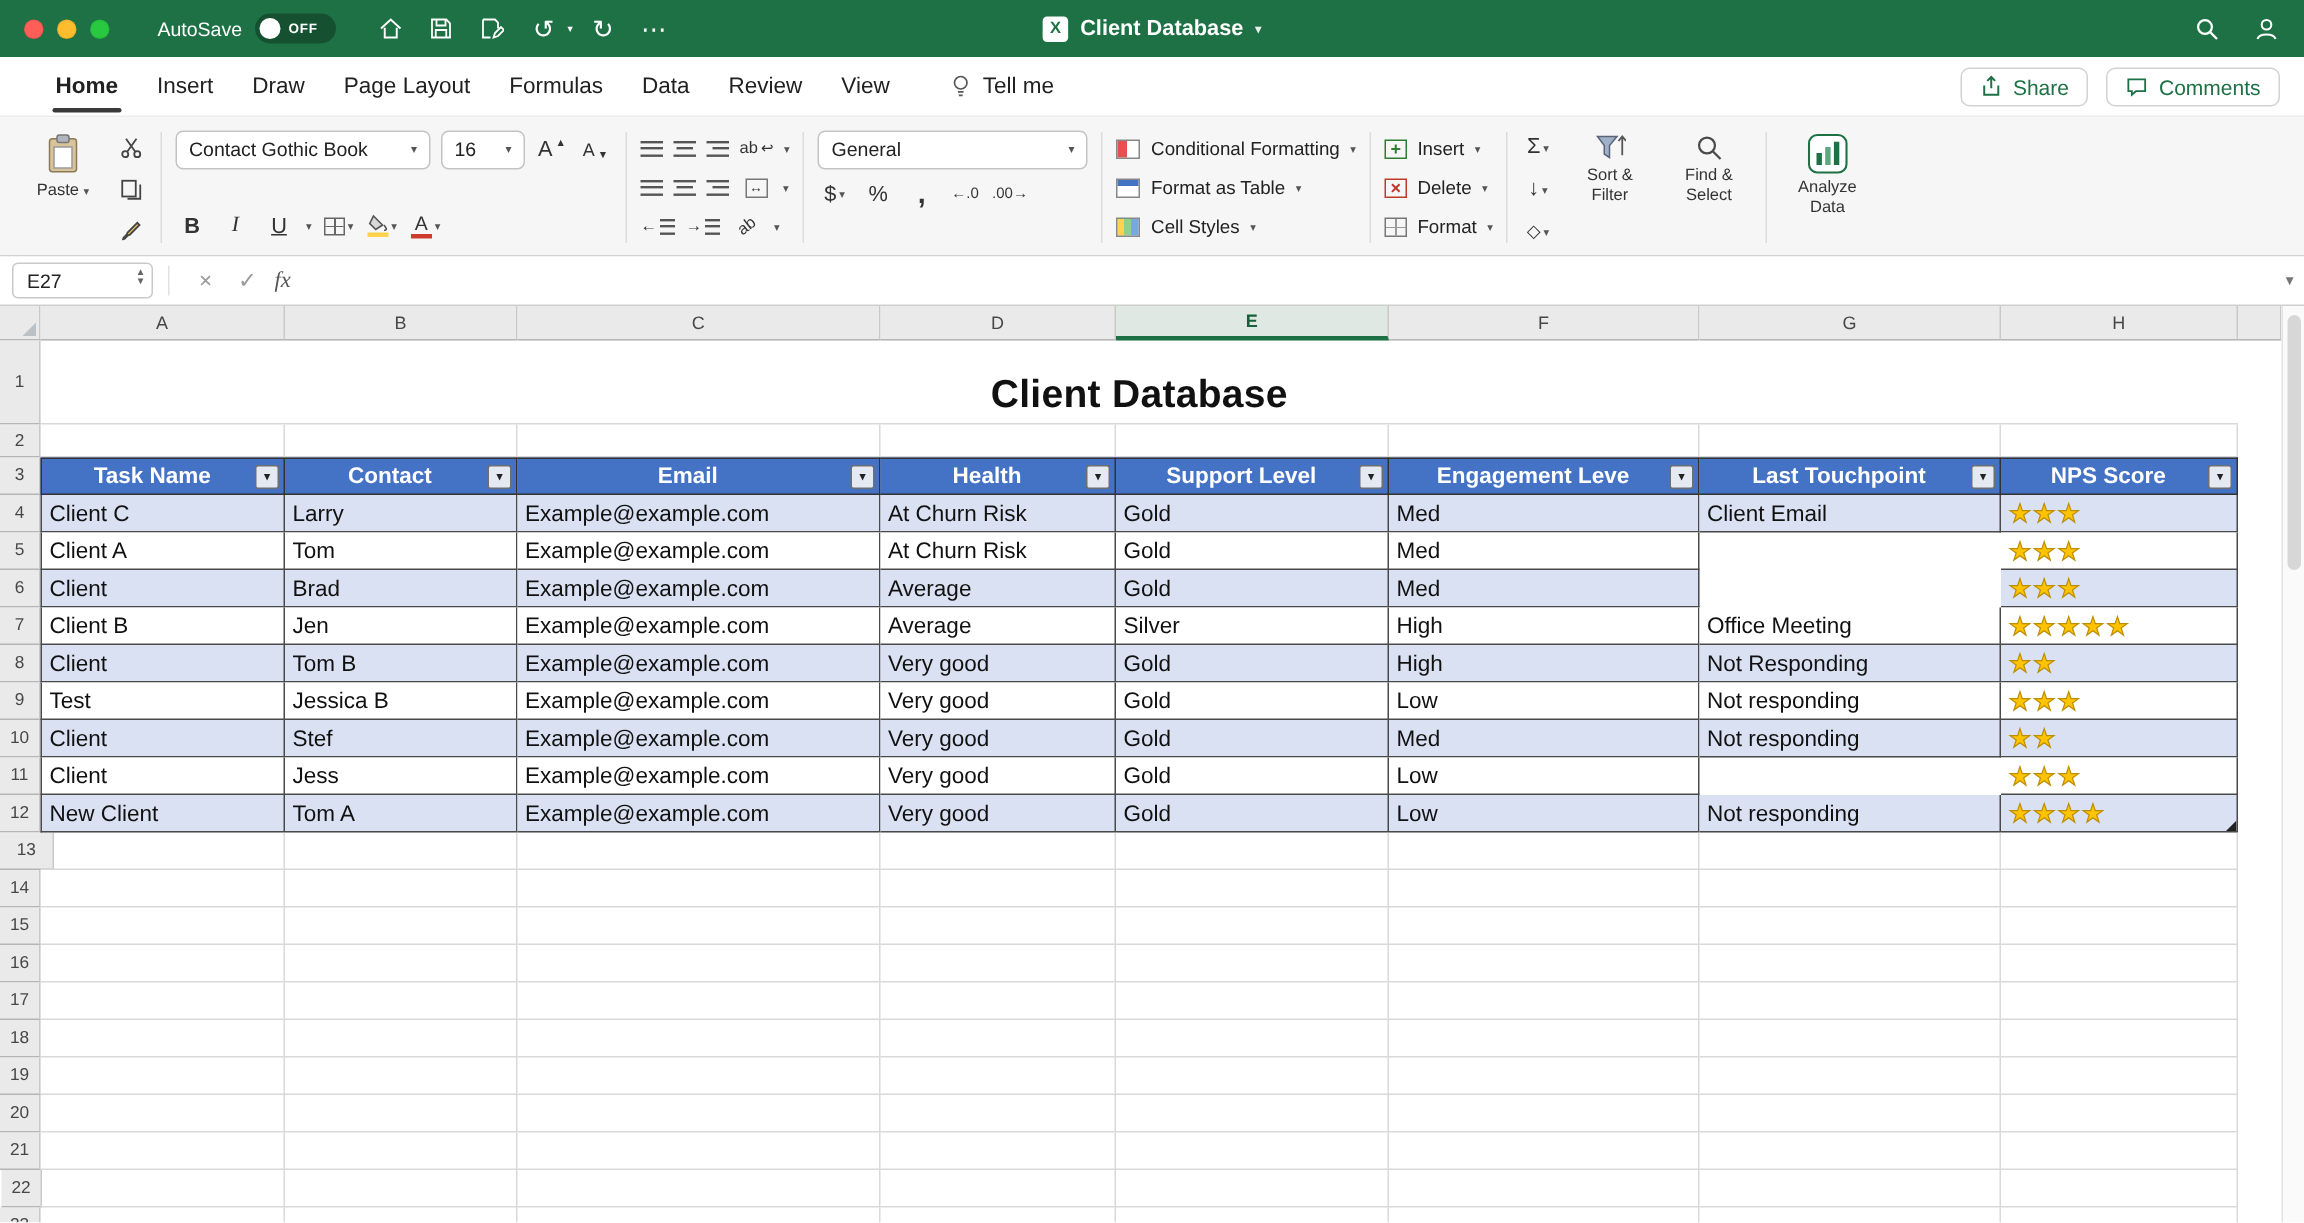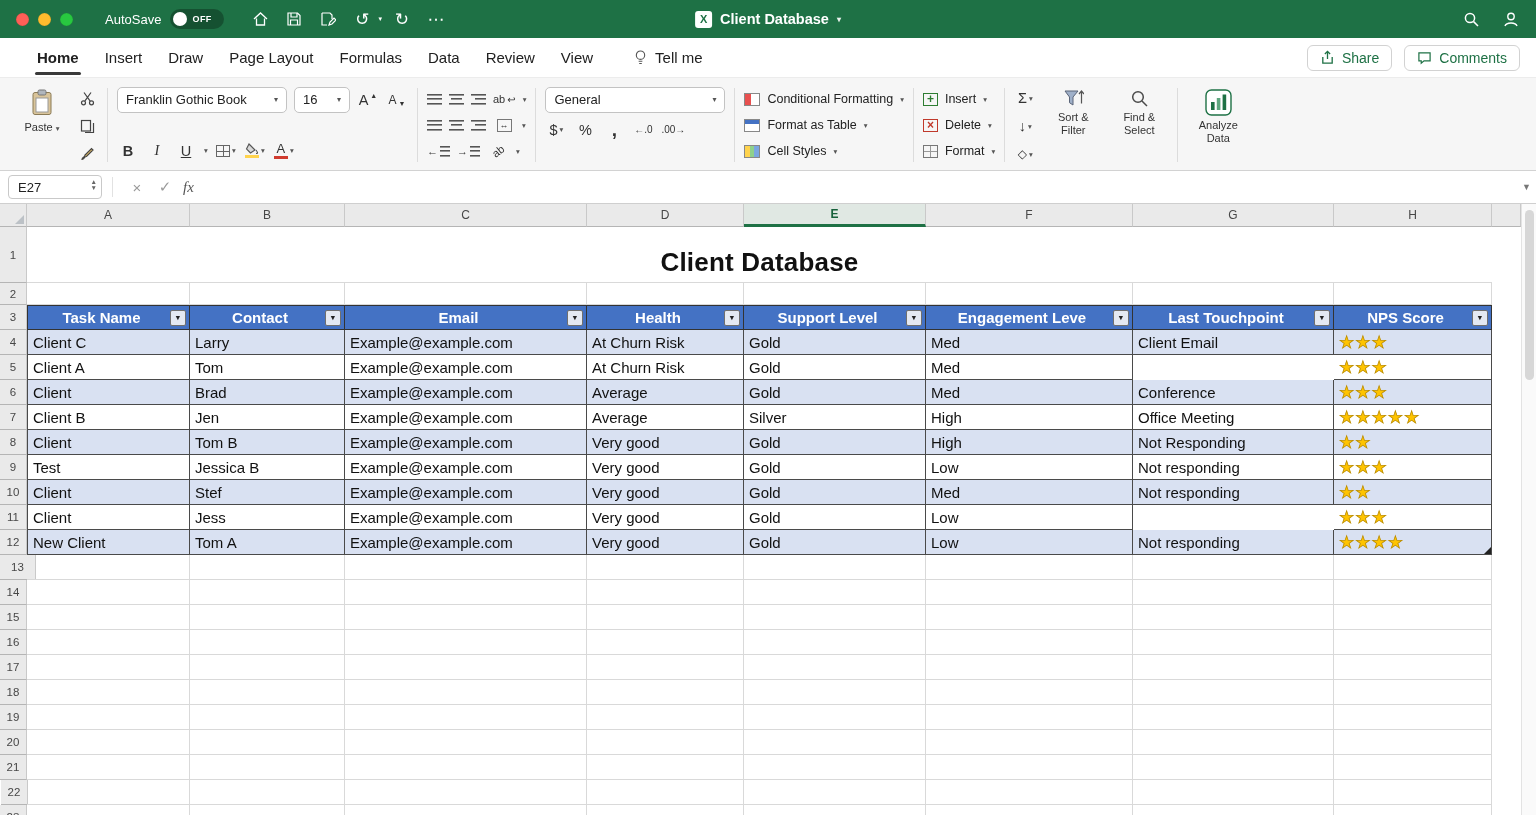--- a/index.html
+++ b/index.html
@@ -234,21 +234,21 @@
             <path d="M2 12.5c2.5 0 2-3 4.5-3L13 3l-1.5-1.5L5 8c0 2.5-3 2-3 4.5z" fill="#e8c26a"></path>
           </svg>
       </div>
     </div>
   </div>
   <div class="rsep"></div>
 
   <div class="rgroup">
     <div class="rrow">
       <div class="combo" style="width:170px">
-        <span>Franklin Gothic Book</span>
+        <span>Contact Gothic Book</span>
           <span class="cv">▾</span>
       </div>
       <div class="combo" style="width:56px">
         <span>16</span>
           <span class="cv">▾</span>
       </div>
       <div class="sbtn">
           <span>A</span>
           <span style="font-size:7px;margin-top:-9px">▲</span>
         </div>
@@ -532,21 +532,20 @@
     <div class="gc tcell" style="left: 926px; top: 151px; width: 207px; height: 25px;">Med</div>
     <div class="gc tcell" style="left: 1334px; top: 151px; width: 158px; height: 25px;">
       <span class="stars">★★★</span>
     </div>
     <div class="gc tcell band first" style="left: 27px; top: 176px; width: 163px; height: 25px;">Client</div>
     <div class="gc tcell band" style="left: 190px; top: 176px; width: 155px; height: 25px;">Brad</div>
     <div class="gc tcell band" style="left: 345px; top: 176px; width: 242px; height: 25px;">Example@example.com</div>
     <div class="gc tcell band" style="left: 587px; top: 176px; width: 157px; height: 25px;">Average</div>
     <div class="gc tcell band" style="left: 744px; top: 176px; width: 182px; height: 25px;">Gold</div>
     <div class="gc tcell band" style="left: 926px; top: 176px; width: 207px; height: 25px;">Med</div>
-    <div class="gc tcell band" style="left: 1133px; top: 176px; width: 201px; height: 25px;">Conference</div>
     <div class="gc tcell band" style="left: 1334px; top: 176px; width: 158px; height: 25px;">
       <span class="stars">★★★</span>
     </div>
     <div class="gc tcell first" style="left: 27px; top: 201px; width: 163px; height: 25px;">Client B</div>
     <div class="gc tcell" style="left: 190px; top: 201px; width: 155px; height: 25px;">Jen</div>
     <div class="gc tcell" style="left: 345px; top: 201px; width: 242px; height: 25px;">Example@example.com</div>
     <div class="gc tcell" style="left: 587px; top: 201px; width: 157px; height: 25px;">Average</div>
     <div class="gc tcell" style="left: 744px; top: 201px; width: 182px; height: 25px;">Silver</div>
     <div class="gc tcell" style="left: 926px; top: 201px; width: 207px; height: 25px;">High</div>
     <div class="gc tcell" style="left: 1133px; top: 201px; width: 201px; height: 25px;">Office Meeting</div>

